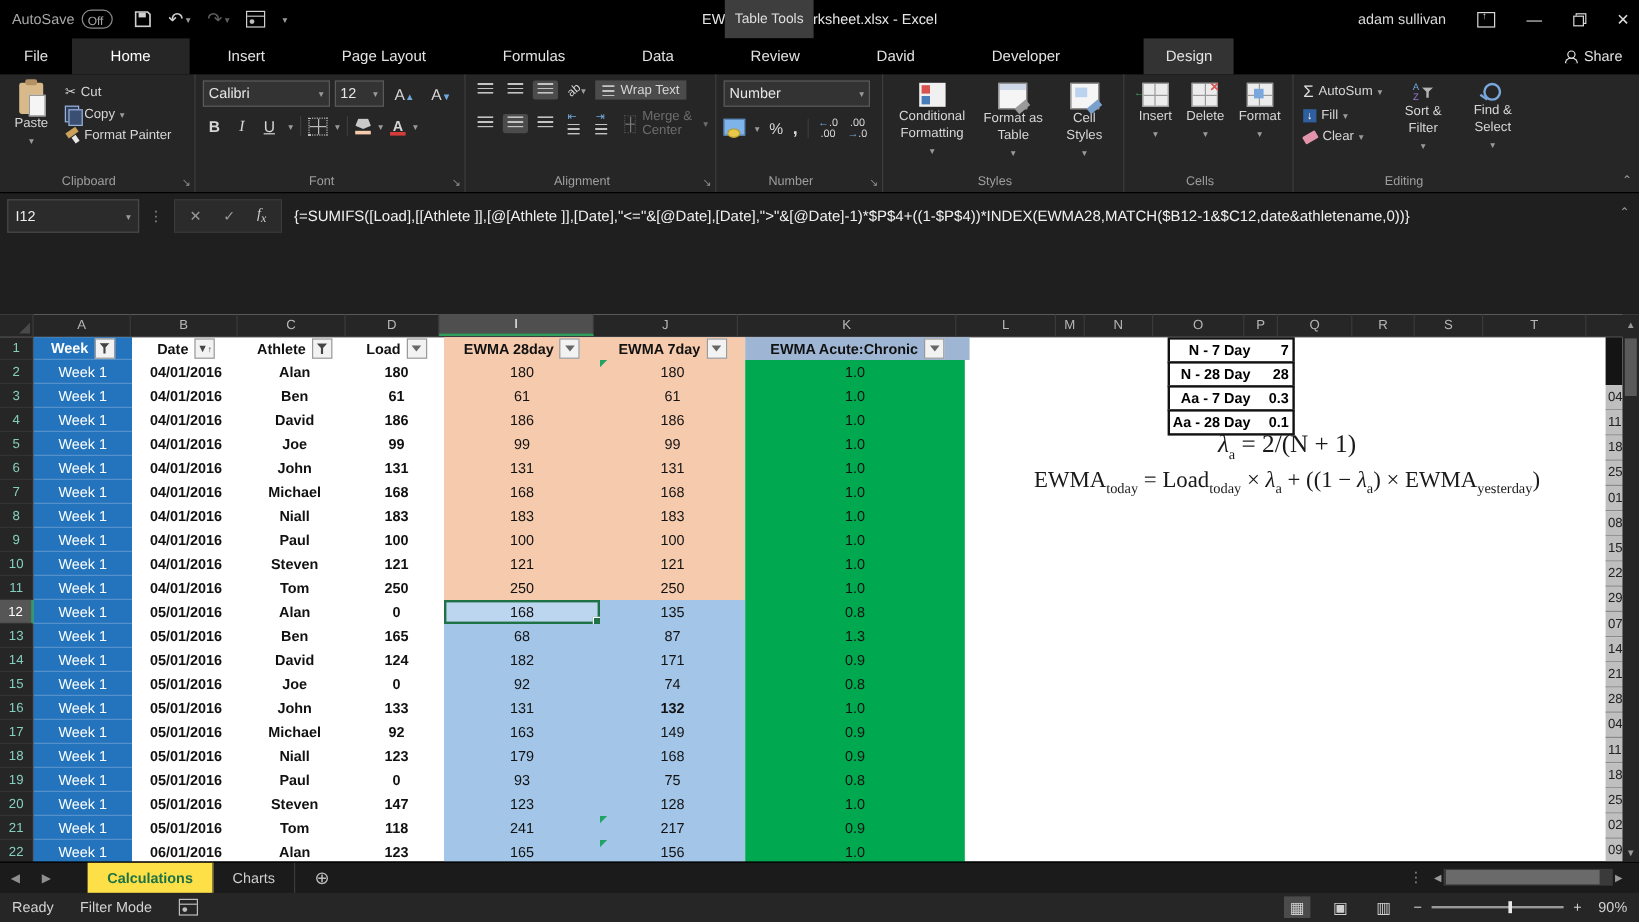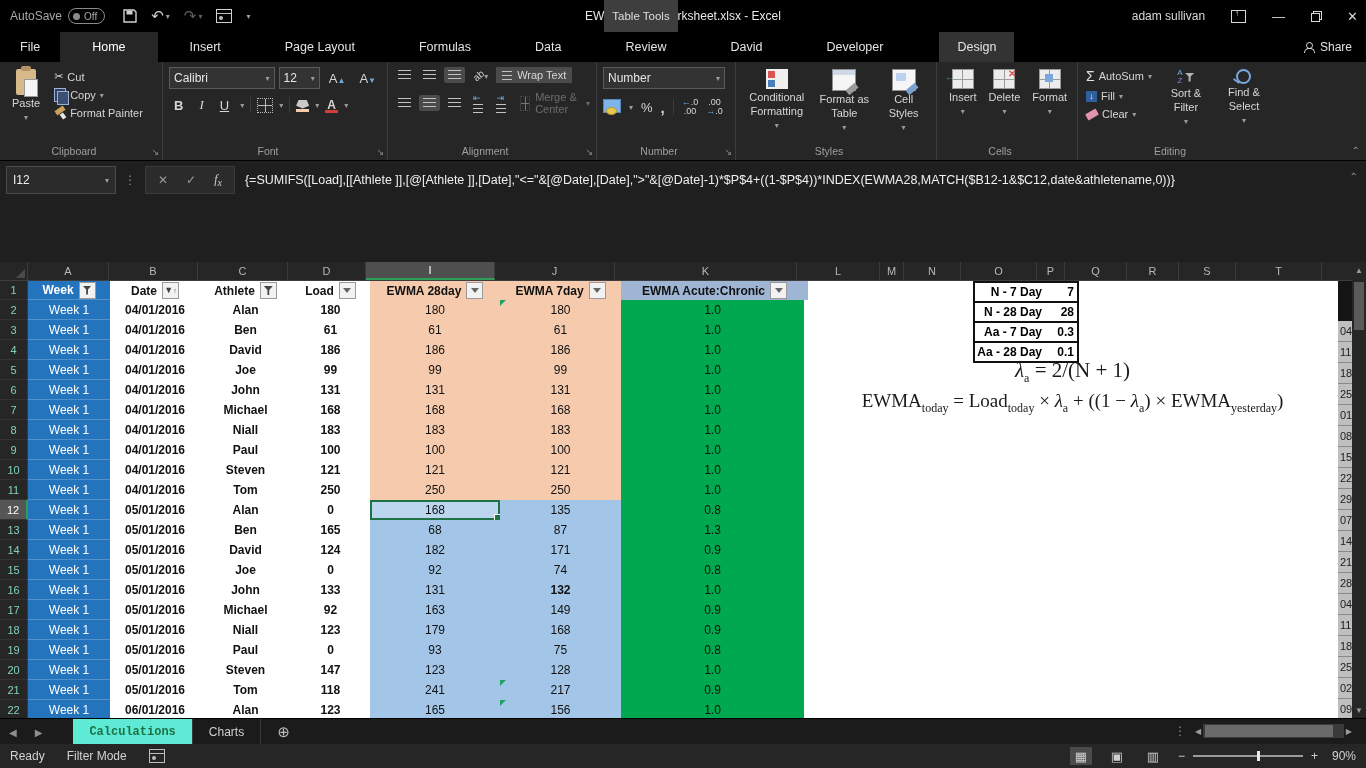--- a/index.html
+++ b/index.html
@@ -3,42 +3,42 @@
 <meta charset="utf-8">
 <style>
   html,body{margin:0;padding:0;background:#000;}
   body{width:1366px;height:768px;position:relative;overflow:hidden;
        font-family:"Liberation Sans",sans-serif;-webkit-font-smoothing:antialiased;}
   .abs{position:absolute;}
   
   #titlebar{left:0;top:0;width:1366px;height:32px;background:#000;color:#c9c9c9;font-size:12px;}
   #titlebar .row{display:flex;align-items:center;height:32px;}
   .autosave{display:flex;align-items:center;gap:6px;margin-left:10px;color:#a8a8a8;}
-  .pill{display:flex;align-items:center;gap:4px;border:1px solid #8b8b8b;border-radius:9px;height:14px;padding:0 7px 0 4px;color:#a8a8a8;font-size:10px;}
+  .pill{display:flex;align-items:center;gap:4px;border:1px solid #8b8b8b;border-radius:9px;height:14px;padding:0 7px 0 4px;color:#a8a8a8;font-size:10px;flex-direction:column;}
   .pill .dot{width:7px;height:7px;border-radius:50%;background:#8b8b8b;}
   .qat{display:flex;align-items:center;gap:14px;margin-left:18px;color:#d0d0d0;}
   .qat .g{display:flex;align-items:center;gap:2px;}
   .caret{font-size:8px;color:#9a9a9a;}
   .dis{color:#5f5f5f;}
   #title-text{position:absolute;left:0;right:0;top:0;height:32px;display:flex;align-items:center;justify-content:center;color:#e8e8e8;pointer-events:none;}
   #tabletools-block{left:604px;top:0;width:74px;height:32px;background:#3e3e3e;color:#dfdfdf;display:flex;align-items:center;justify-content:center;font-size:11.5px;}
   #tb-right{right:8px;top:0;height:32px;display:flex;align-items:center;gap:26px;color:#d9d9d9;}
   .winbtn{font-size:13px;color:#d9d9d9;}
   .restore-ic{position:relative;width:10px;height:10px;display:inline-block;}
   .restore-ic i{position:absolute;border:1px solid #d9d9d9;width:7px;height:7px;display:block;}
   .restore-ic i:first-child{left:2px;top:0;}
   .restore-ic i:last-child{left:0;top:2px;background:#000;}
   .rdo-ic{width:13px;height:11px;border:1px solid #d9d9d9;display:inline-block;position:relative;}
   .rdo-ic:after{content:"↑";position:absolute;left:3px;top:-2px;font-size:8px;color:#d9d9d9;}
   
   #tabrow{left:0;top:32px;width:1366px;height:30px;background:#000;display:flex;align-items:stretch;font-size:12.5px;color:#e3e3e3;}
   .rtab{display:flex;align-items:center;padding:0 32px;}
   .rtab.active{background:#262626;color:#fff;}
   .rtab.file{padding:0 20px;}
-  .rtab.ctx{background:#333;margin-left:24px;padding:0 18px;}
+  .rtab.ctx{background:#333;margin-left:38px;padding:0 18px;}
   .tellme{display:flex;align-items:center;gap:7px;color:#9d9d9d;margin-left:14px;}
   .bulb{width:12px;height:12px;border:1px solid #9d9d9d;border-radius:50% 50% 40% 40%;position:relative;}
   .bulb:after{content:"";position:absolute;left:3px;bottom:-3px;width:4px;height:2px;background:#9d9d9d;}
   #share{position:absolute;right:14px;top:32px;height:30px;display:flex;align-items:center;gap:6px;color:#e0e0e0;font-size:12px;}
   .person{width:10px;height:10px;position:relative;display:inline-block;}
   .person:before{content:"";position:absolute;left:2px;top:0;width:5px;height:5px;border:1px solid #e0e0e0;border-radius:50%;}
   .person:after{content:"";position:absolute;left:0;top:6px;width:9px;height:4px;border:1px solid #e0e0e0;border-bottom:none;border-radius:5px 5px 0 0;}
   
   #ribbon{left:0;top:62px;width:1366px;height:98px;background:#262626;display:flex;color:#d6d6d6;font-size:11px;}
   .group{position:relative;display:flex;flex-direction:column;padding:5px 6px 0 6px;border-right:1px solid #3c3c3c;}
@@ -151,21 +151,21 @@
   .rs-cell{height:20px;background:#bfbfbf;border-bottom:1px solid #8a8a8a;color:#222;font-size:11px;overflow:hidden;padding-left:2px;line-height:20px;}
   .rs-dark{height:40px;background:#141414;}
   
   #vscroll{position:absolute;left:1352px;top:0;width:14px;height:456px;background:#262626;display:flex;flex-direction:column;align-items:center;}
   .sb-arrow{color:#9a9a9a;font-size:8px;height:16px;display:flex;align-items:center;}
   #vthumb{width:10px;height:48px;background:#5a5a5a;margin-top:4px;}
   
   #sheettabs{left:0;top:718px;width:1366px;height:26px;background:#1b1b1b;display:flex;align-items:stretch;color:#cfcfcf;font-size:12px;border-top:1px solid #000;}
   .nav{display:flex;align-items:center;padding:0 9px;color:#8f8f8f;font-size:10px;}
   .stab{display:flex;align-items:center;padding:0 16px;border-right:1px solid #3a3a3a;}
-  .stab.active{background:#5eead4;color:#1e7145;font-weight:bold;font-family:Liberation Mono, monospace;}
+  .stab.active{background:#fde047;color:#1e7145;font-weight:bold;}
   .addsheet{display:flex;align-items:center;margin-left:16px;color:#bdbdbd;font-size:15px;}
   #hscroll{position:absolute;right:14px;top:722px;width:178px;height:18px;display:flex;align-items:center;gap:2px;}
   #hscroll .tr{flex:1;height:14px;background:#3a3a3a;position:relative;}
   #hthumb{position:absolute;left:2px;top:1px;width:128px;height:12px;background:#6a6a6a;}
   
   #statusbar{left:0;top:744px;width:1366px;height:24px;background:#262626;display:flex;align-items:center;color:#d2d2d2;font-size:12px;}
   #statusbar .lft{display:flex;align-items:center;gap:22px;margin-left:10px;}
   .macro-ic{width:14px;height:12px;border:1px solid #bdbdbd;background:linear-gradient(#bdbdbd,#bdbdbd) 0 3px/100% 1px no-repeat;position:relative;}
   .macro-ic:after{content:"";position:absolute;left:2px;bottom:2px;width:4px;height:4px;background:#bdbdbd;border-radius:50%;}
   #statusbar .rgt{position:absolute;right:10px;display:flex;align-items:center;gap:14px;}

